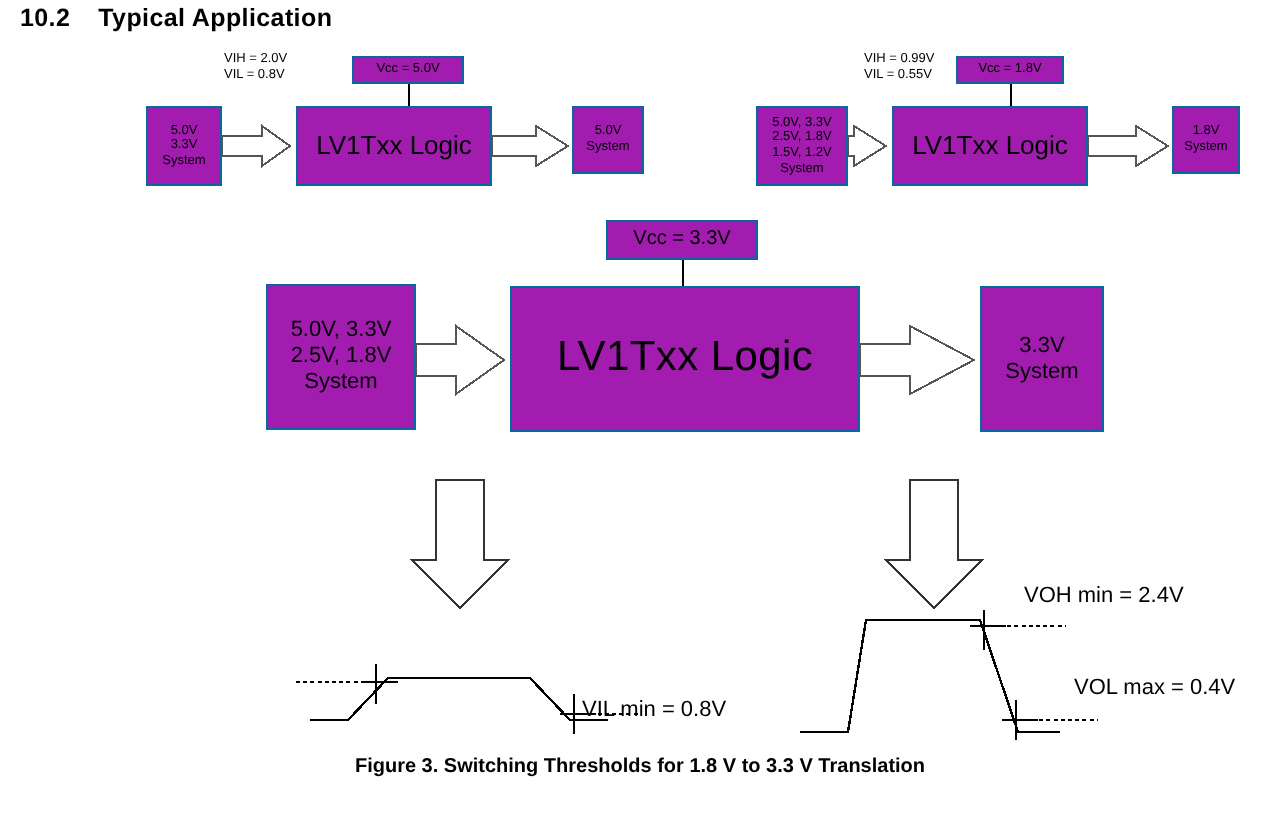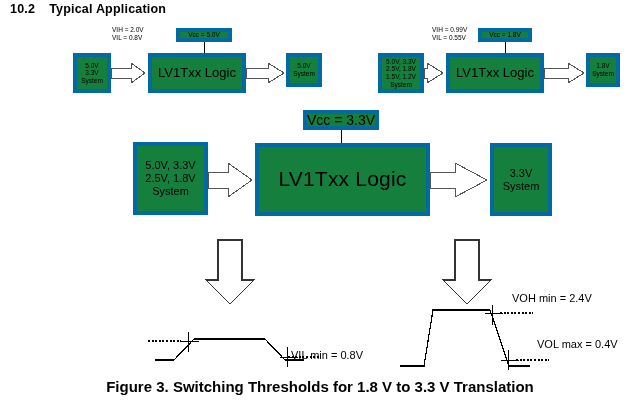--- a/index.html
+++ b/index.html
@@ -22,58 +22,58 @@
     font-size: 12.5px;
     letter-spacing: 0.2px;
     white-space: nowrap;
   }
   .heading .num { margin-right: 14px; }
 
   
   .box {
     position: absolute;
     box-sizing: border-box;
-    border: 4px solid #0369a1;
-    background: #15803d;
+    border: 1px solid #0369a1;
+    background: #a21caf;
     display: flex;
     flex-direction: column;
     align-items: center;
     justify-content: center;
     text-align: center;
     line-height: 1.18;
   }
   .box .ln { display: block; white-space: nowrap; }
 
   .sys-small { font-size: 6.5px; }
   .sys-mid   { font-size: 11px; }
   .logic-small { font-size: 13px; }
   .logic-big   { font-size: 21px; letter-spacing: 0.2px; }
   .vcc-small { font-size: 6.5px; }
-  .vcc-mid   { font-size: 14px; justify-content: center; }
+  .vcc-mid   { font-size: 10px; justify-content: center; }
 
   
   .hline, .vline {
     position: absolute;
     background: #000000;
   }
   .vline { width: 1px; }
 
   
   .lbl {
     position: absolute;
     white-space: nowrap;
     line-height: 1.25;
   }
   .lbl-tiny { font-size: 6.5px; }
   .lbl-mid  { font-size: 11px; }
 
   .caption {
     position: absolute;
     font-weight: bold;
-    font-size: 15px;
+    font-size: 10px;
     white-space: nowrap;
     text-align: center;
   }
 
   svg.overlay {
     position: absolute;
     left: 0;
     top: 0;
     width: 640px;
     height: 407px;

